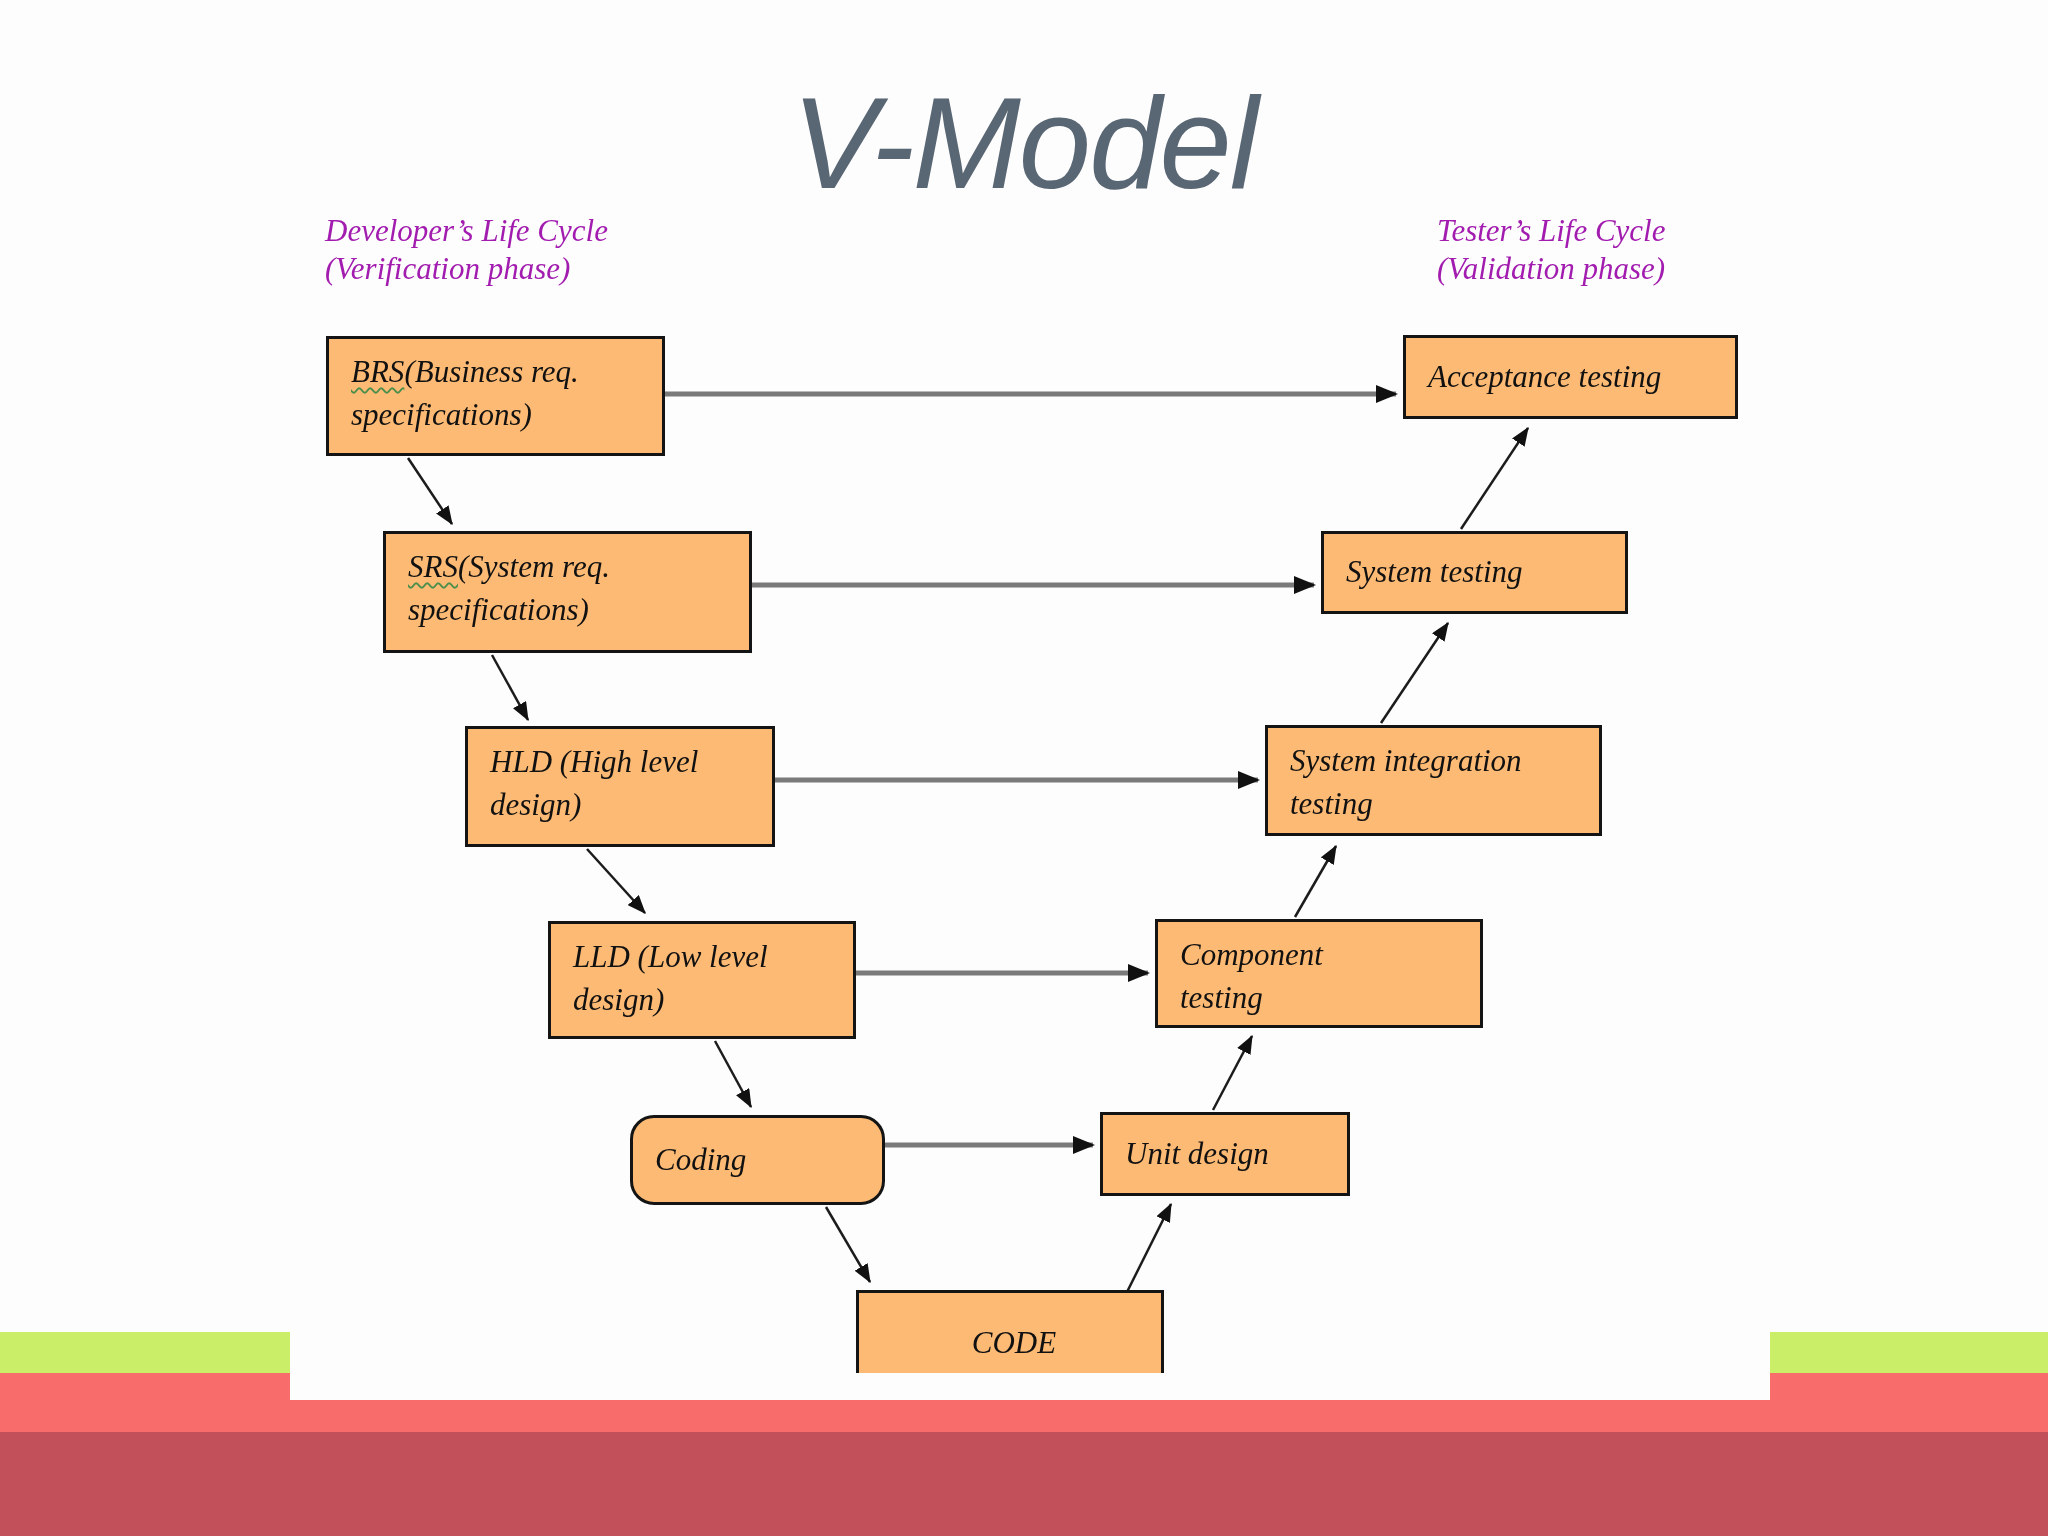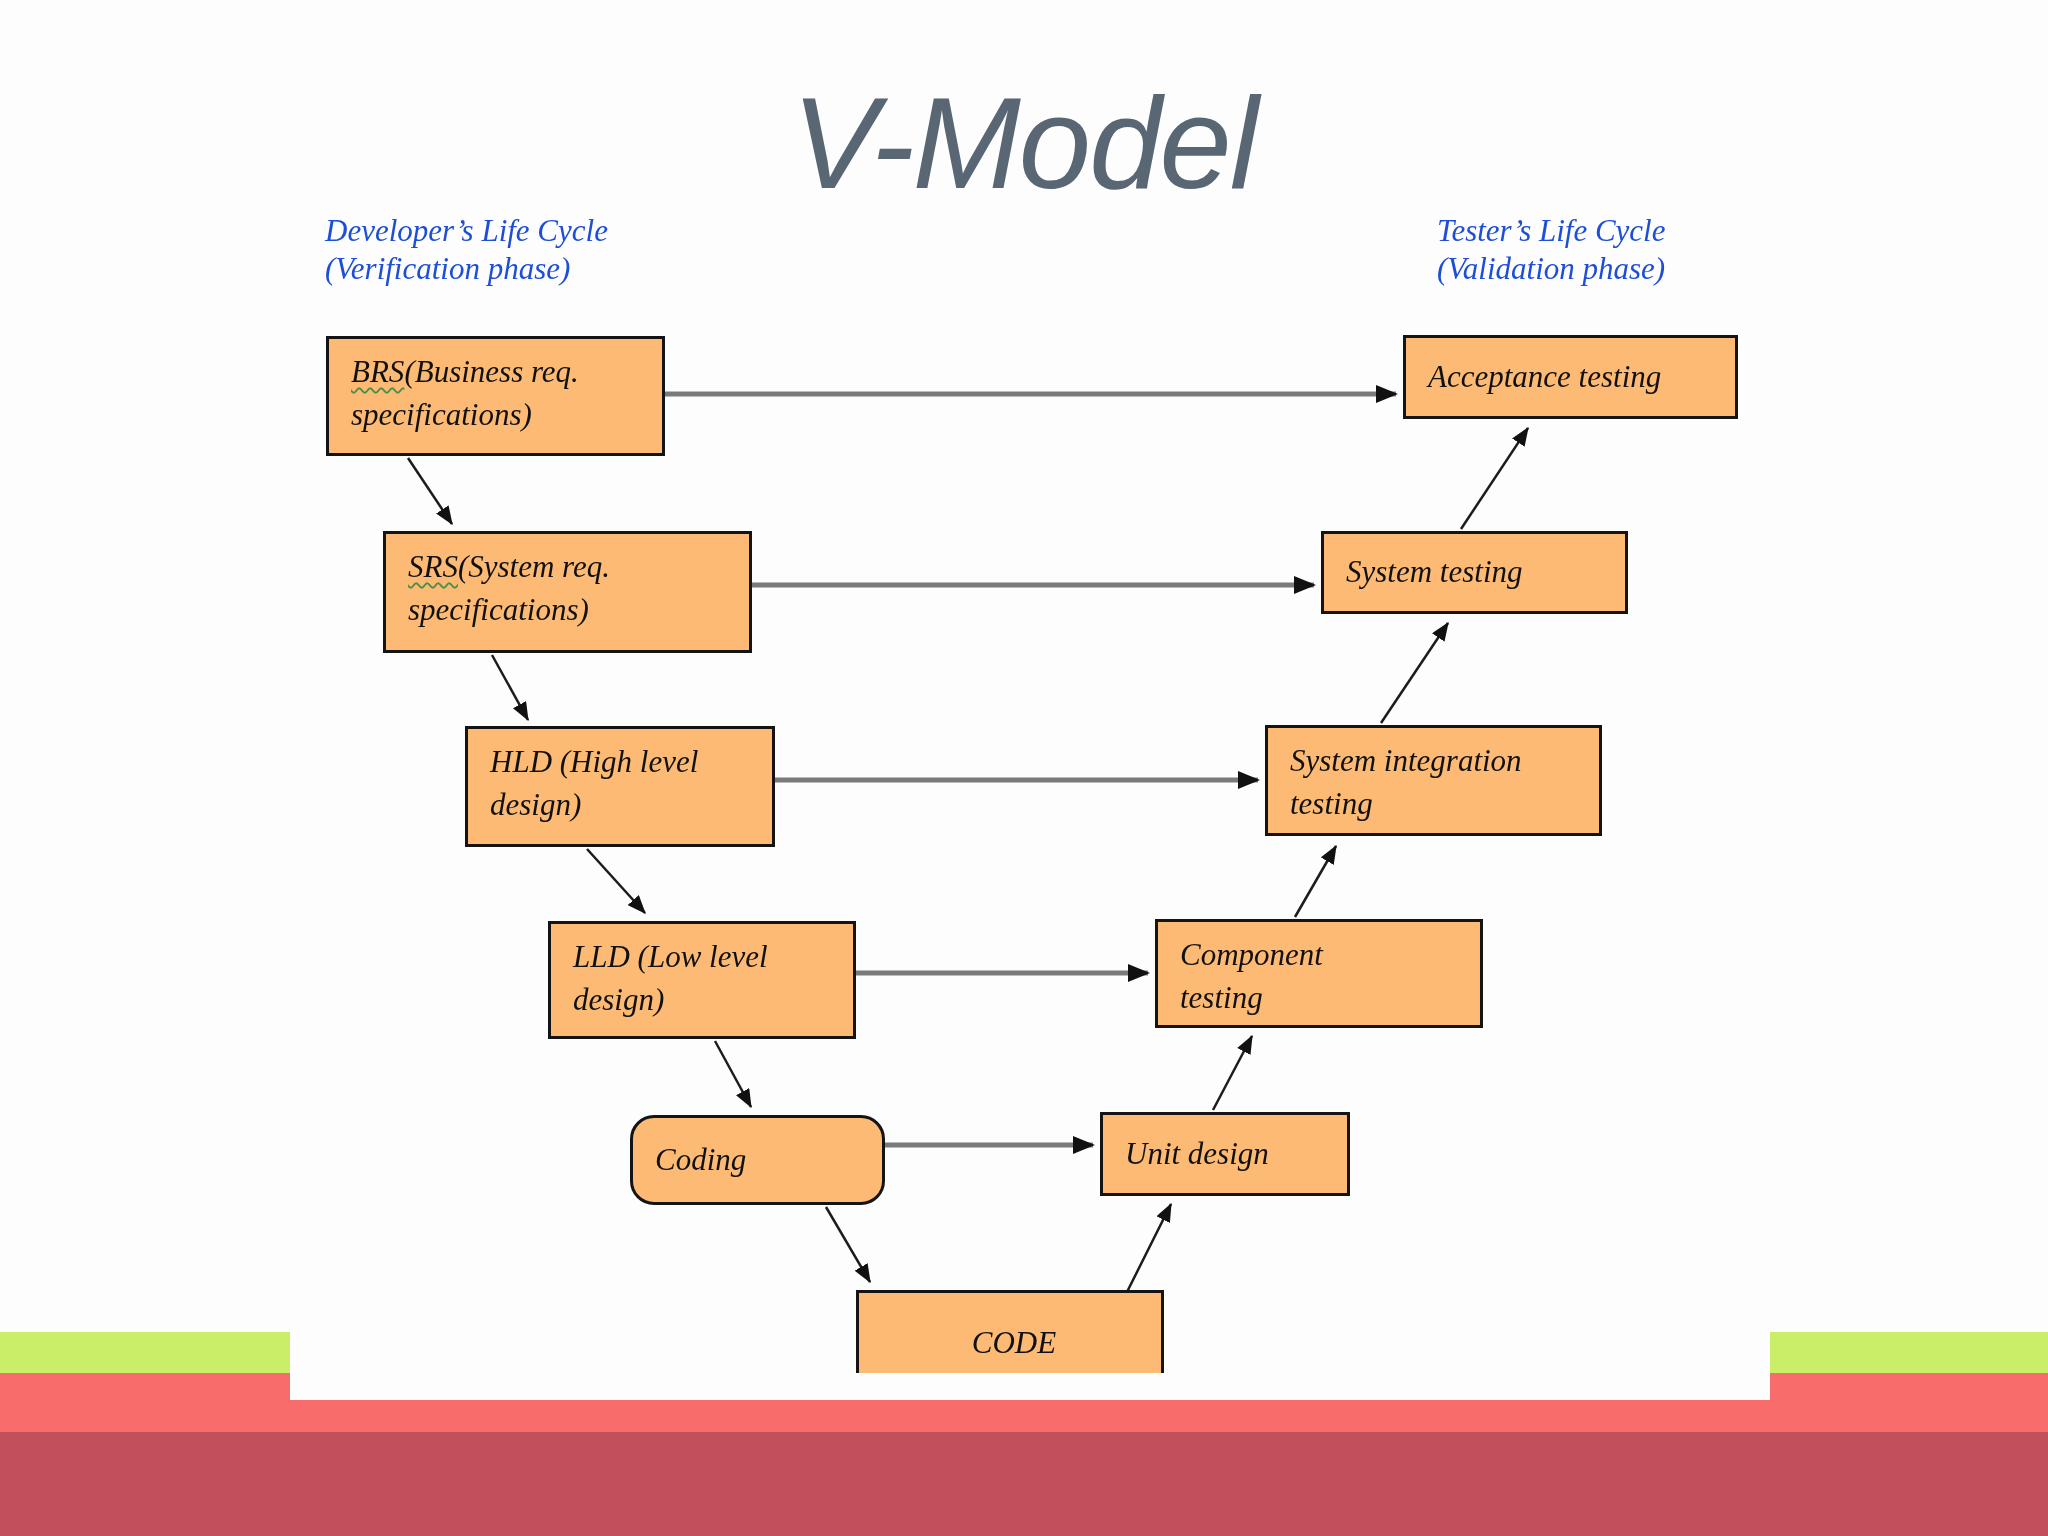--- a/index.html
+++ b/index.html
@@ -5,21 +5,21 @@
   html,body{margin:0;padding:0;background:#fff;}
   #slide{position:relative;width:2048px;height:1536px;background:#fdfdfd;overflow:hidden;
          font-family:"Liberation Serif", serif;color:#111;font-style:italic;}
 
   
   .title{position:absolute;left:0;right:0;top:72px;text-align:center;
          font-family:"Liberation Sans", sans-serif;font-size:130px;line-height:1.1;
          color:#596673;letter-spacing:-2px;}
 
   
-  .side-label{position:absolute;font-size:31px;line-height:1.24;white-space:pre-line;color:#1d4ed8;}
+  .side-label{position:absolute;font-size:31px;line-height:1.24;white-space:pre-line;color:#a21caf;}
   .label-left{left:325px;top:212px;}
   .label-right{left:1437px;top:212px;}
 
   
   .node{position:absolute;background:#fdba74;border:3px solid #141414;box-sizing:border-box;
         font-size:31px;line-height:1.38;white-space:pre-line;
         padding:12px 8px 0 22px;z-index:2;}
   .v-center{display:flex;align-items:center;padding-top:0;}
   .h-center{justify-content:center;padding-left:16px;text-align:center;}
   .wavy{text-decoration:underline wavy #4c8f4c;text-decoration-thickness:2px;text-underline-offset:5px;}

